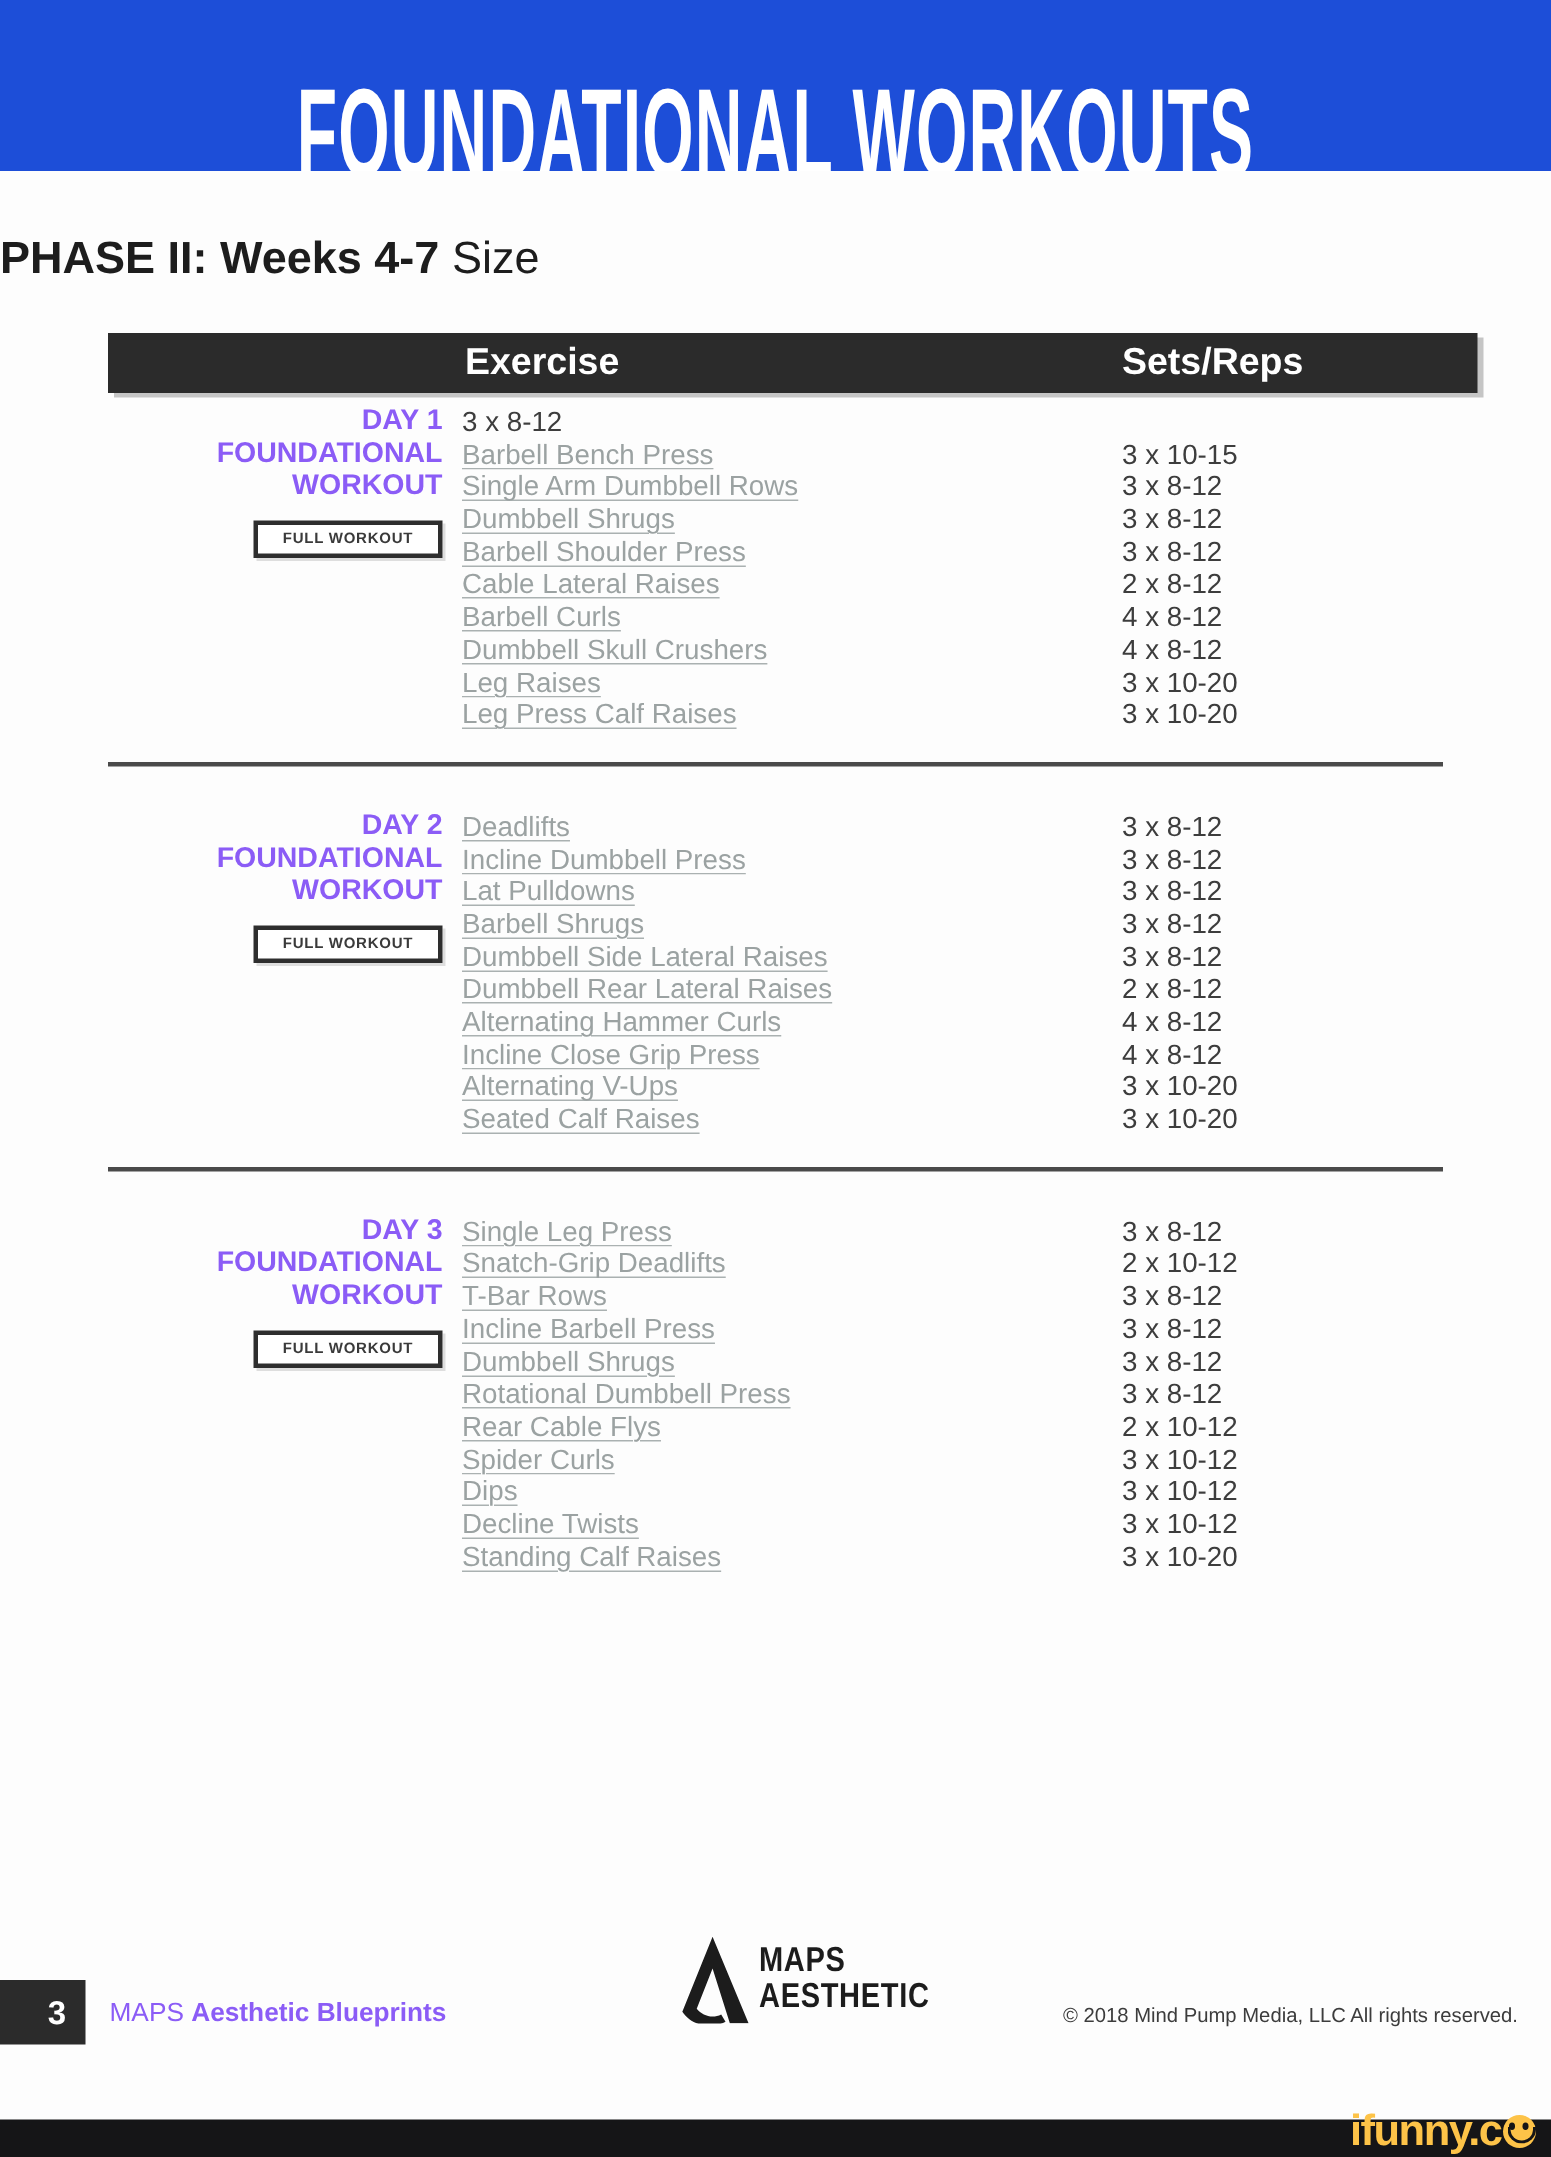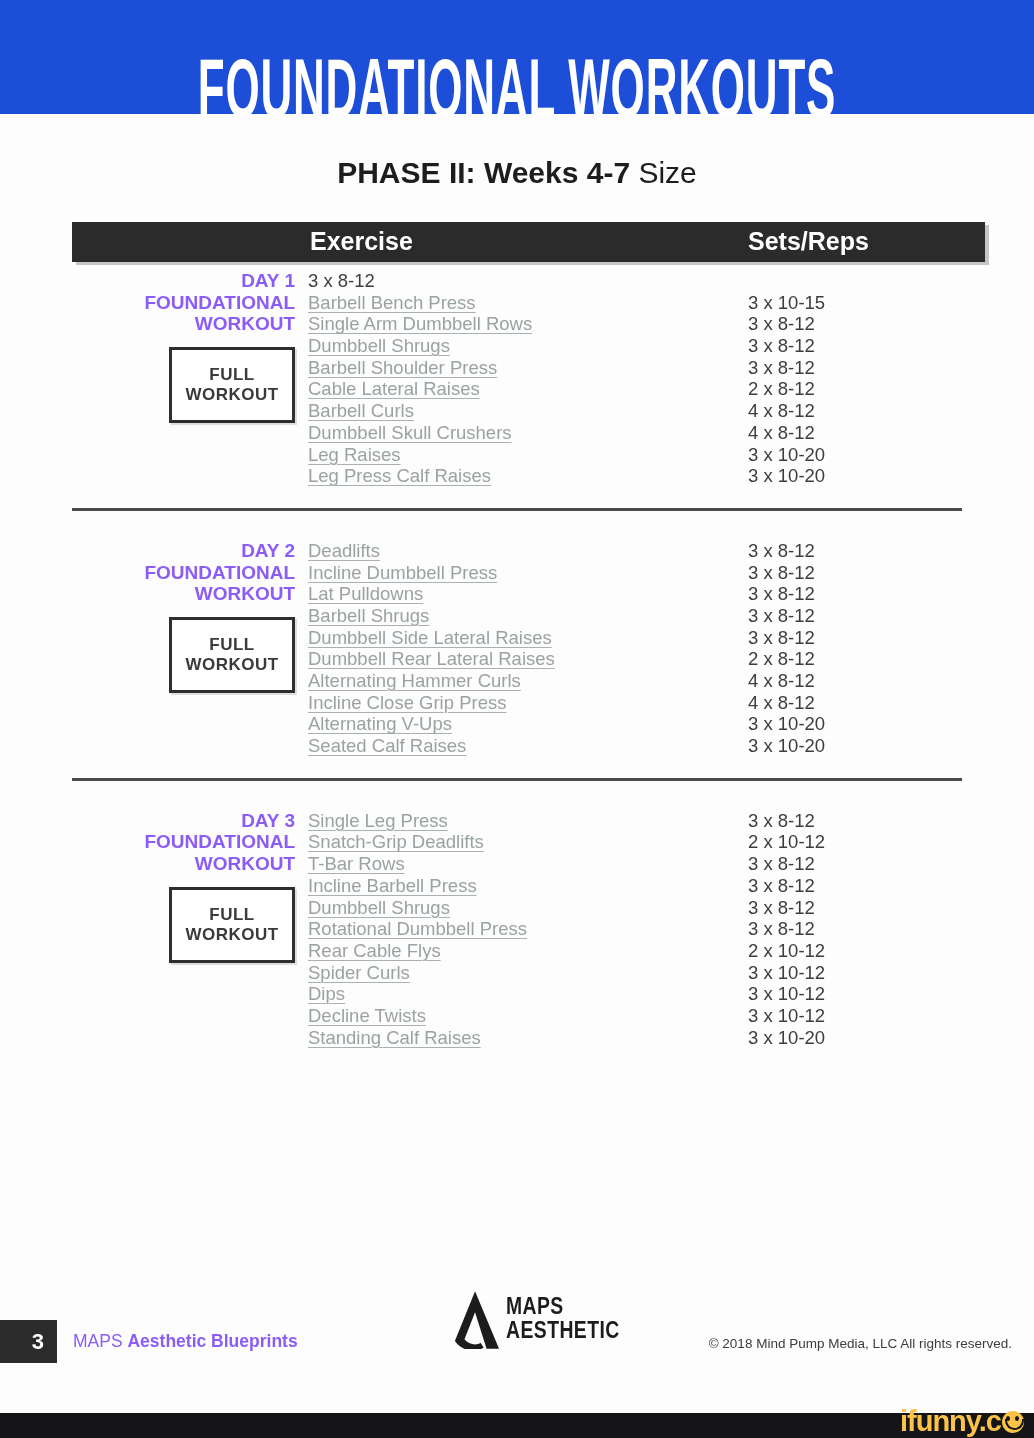--- a/index.html
+++ b/index.html
@@ -20,21 +20,21 @@
     position:absolute; bottom:-17px; left:0; width:100%;
     text-align:center; color:#ffffff; font-weight:bold;
     font-size:55px; line-height:1; white-space:nowrap;
     transform:scale(0.80,1.52); transform-origin:50% 100%;
     letter-spacing:1px;
   }
 
   
   .phase-heading {
     position:absolute; top:156px; left:0; width:1034px;
-    text-align:center; font-size:30px; color:#1d1d1d;
+    font-size:30px; color:#1d1d1d;
   }
   .phase-heading .bold { font-weight:bold; }
 
   
   .workout-table { position:absolute; top:222px; left:72px; width:913px; }
   .table-header {
     position:relative; height:40px; background:#2b2b2b; color:#fff;
     box-shadow:4px 3px 0 rgba(0,0,0,0.22);
   }
   .col-exercise {
@@ -51,22 +51,22 @@
   .day-left {
     width:236px; padding-right:13px; text-align:right; flex:none;
   }
   .day-label-line {
     font-size:19px; font-weight:bold; color:#8b5cf6; line-height:21.7px;
     white-space:nowrap;
   }
   .full-workout-btn {
     display:inline-block; margin-top:12px;
     border:3px solid #2e2e2e; background:#ffffff;
-    padding:15px 0; width:126px; text-align:center;
-    font-size:17px; font-weight:bold; letter-spacing:0.5px; color:#3a3a3a;
+    padding:4px 0; width:126px; text-align:center;
+    font-size:10px; font-weight:bold; letter-spacing:0.5px; color:#3a3a3a;
     box-shadow:2px 2px 0 rgba(0,0,0,0.12);
     cursor:pointer;
   }
   .day-rows { flex:1; }
   .ex-row { display:flex; height:21.7px; line-height:21.7px; font-size:18.5px; }
   .ex-name {
     width:440px; flex:none; color:#9ba2a2;
     text-decoration:underline; text-decoration-thickness:1px;
     text-decoration-color:#aab1b1; text-underline-offset:3px;
     white-space:nowrap; overflow:hidden; cursor:pointer;

